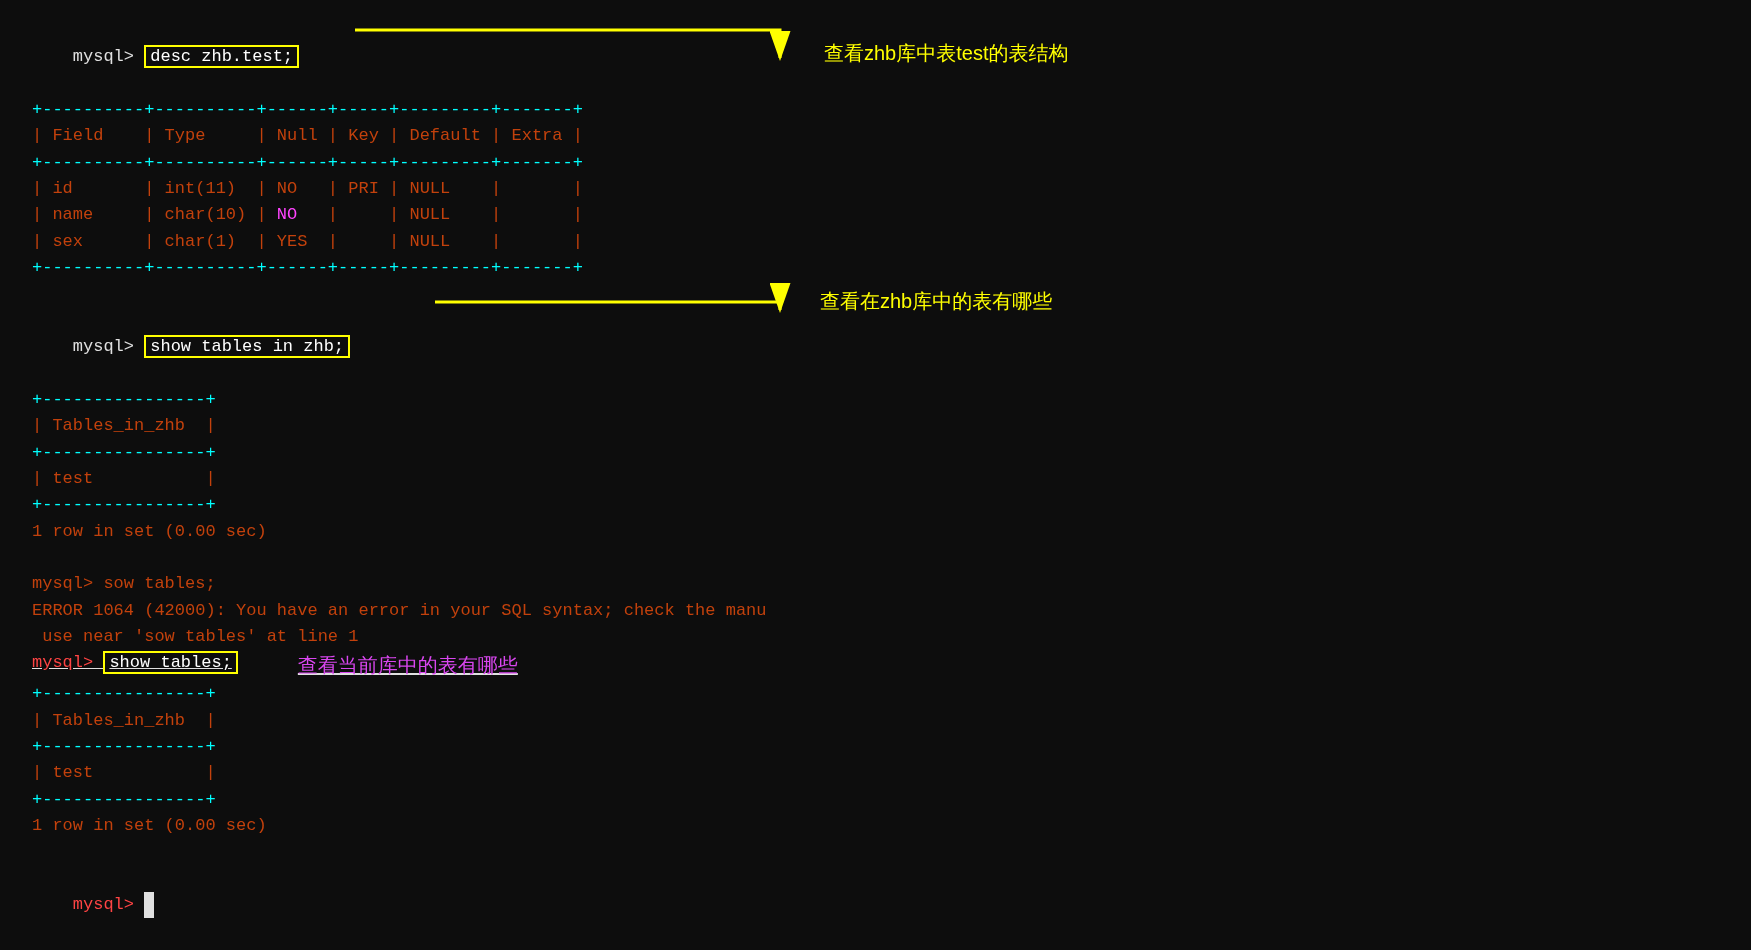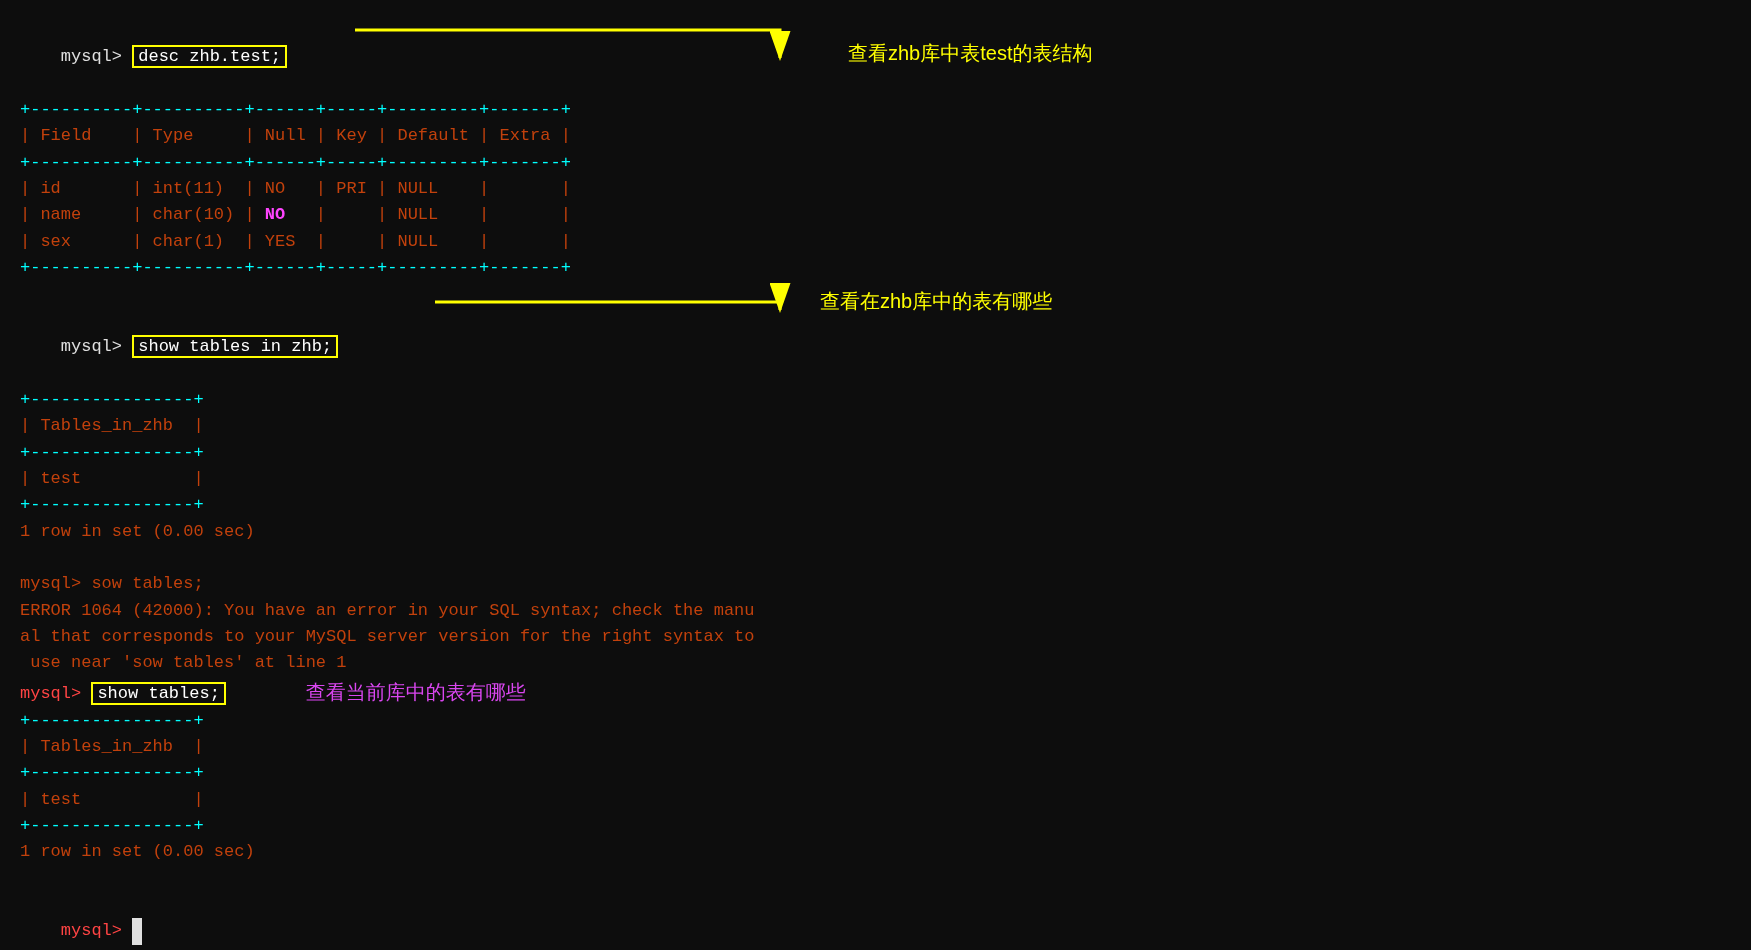--- a/index.html
+++ b/index.html
@@ -11,32 +11,32 @@
       width: 1751px;
       min-height: 950px;
       overflow: hidden;
       position: relative;
     }
     .terminal {
       padding: 18px 20px;
       line-height: 1.55;
       position: relative;
     }
-    .line { white-space: pre; }
+    .line { white-space: pre; margin-left: 12px; }
     .prompt { color: #e0e0e0; }
     .prompt-red { color: #ff4444; }
     .cmd-highlight {
       background: transparent;
       border: 2px solid #ffff00;
       padding: 0 4px;
       color: #ffffff;
       display: inline;
     }
     .white { color: #c2410c; }
-    .magenta { color: #ff44ff; font-weight: bold; }
+    .magenta { color: #ff44ff; }
     .dashed { color: #00ffff; }
     svg.arrows {
       position: absolute;
       top: 0; left: 0;
       width: 1751px;
       height: 950px;
       pointer-events: none;
     }
     .annotation-text {
       position: absolute;
@@ -85,24 +85,23 @@
   <div class="line white">| test           |</div>
 
   <div class="line dashed">+----------------+</div>
 
   <div class="line white">1 row in set (0.00 sec)</div>
 
   <div class="line">&nbsp;</div>
 
   <div class="line white">mysql&gt; sow tables;</div>
   <div class="line white">ERROR 1064 (42000): You have an error in your SQL syntax; check the manu</div>
-  <div class="line white">al that corresponds to your MySQL server version for the right syntax to</div>
   <div class="line white"> use near 'sow tables' at line 1</div>
 
-  <div class="line" style="display:flex; align-items:flex-end; gap: 20px;">
+  <div class="line" style="display:flex; align-items:flex-start;  text-decoration: underline;">
     <span><span class="prompt-red">mysql&gt; </span><span class="cmd-highlight">show tables;</span></span>
     <span class="annotation-text" style="position:relative; color:#d946ef; font-size:20px; font-family:'Microsoft YaHei',SimHei,sans-serif; margin-left: 60px;">查看当前库中的表有哪些</span>
   </div>
 
   <div class="line dashed">+----------------+</div>
 
   <div class="line white">| Tables_in_zhb  |</div>
 
   <div class="line dashed">+----------------+</div>
 
@@ -125,14 +124,14 @@
     <marker id="arrowhead" markerWidth="10" markerHeight="7" refX="9" refY="3.5" orient="auto">
       <polygon points="0 0, 10 3.5, 0 7" fill="#ffff00"></polygon>
     </marker>
   </defs>
 
   <polyline points="355,30 780,30 780,58" stroke="#ffff00" stroke-width="3" fill="none" marker-end="url(#arrowhead)"></polyline>
 
   <polyline points="435,302 780,302 780,310" stroke="#ffff00" stroke-width="3" fill="none" marker-end="url(#arrowhead)"></polyline>
 </svg>
 
-<div class="annotation-text" style="top: 40px; left: 848px;">查看zhb库中表test的表结构</div>
+<div class="annotation-text" style="top: 40px; left: 824px;">查看zhb库中表test的表结构</div>
 <div class="annotation-text" style="top: 288px; left: 820px;">查看在zhb库中的表有哪些</div>
 
 </body></html>

